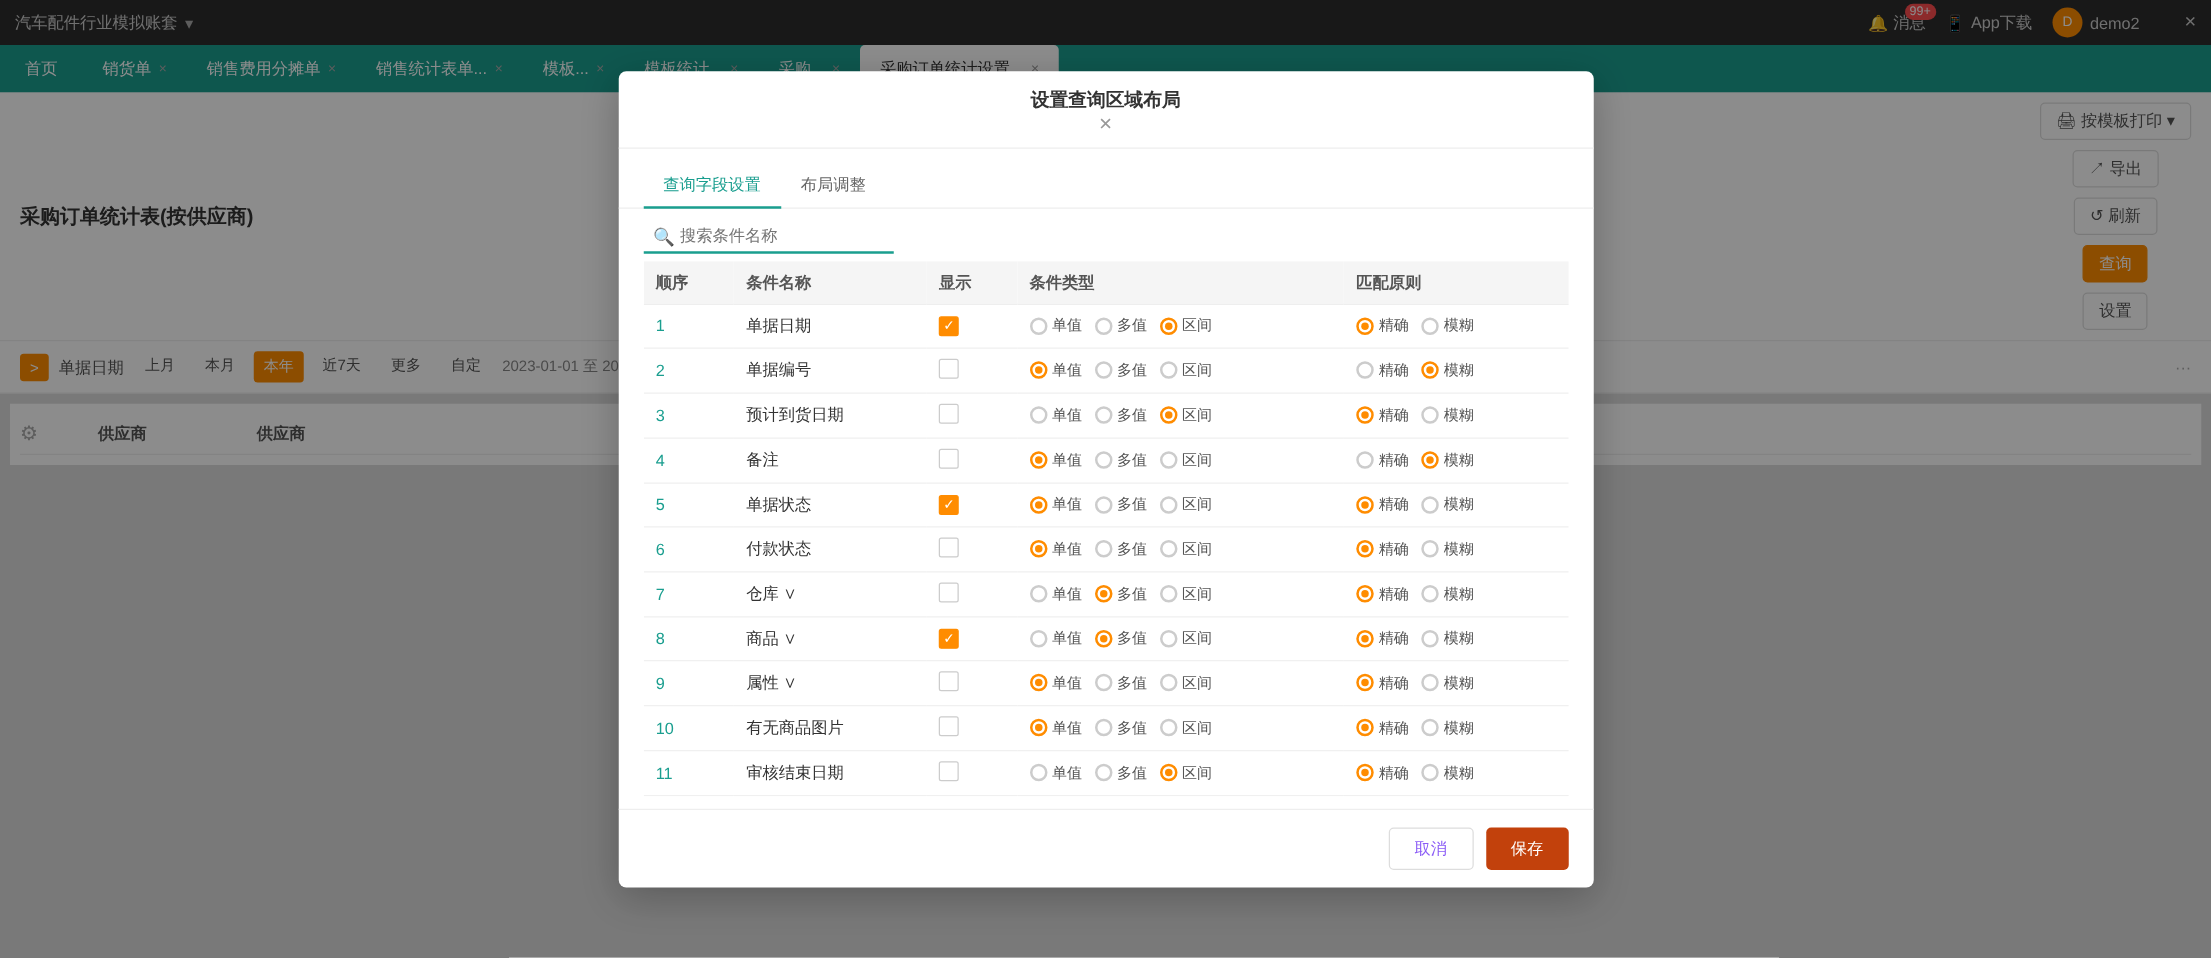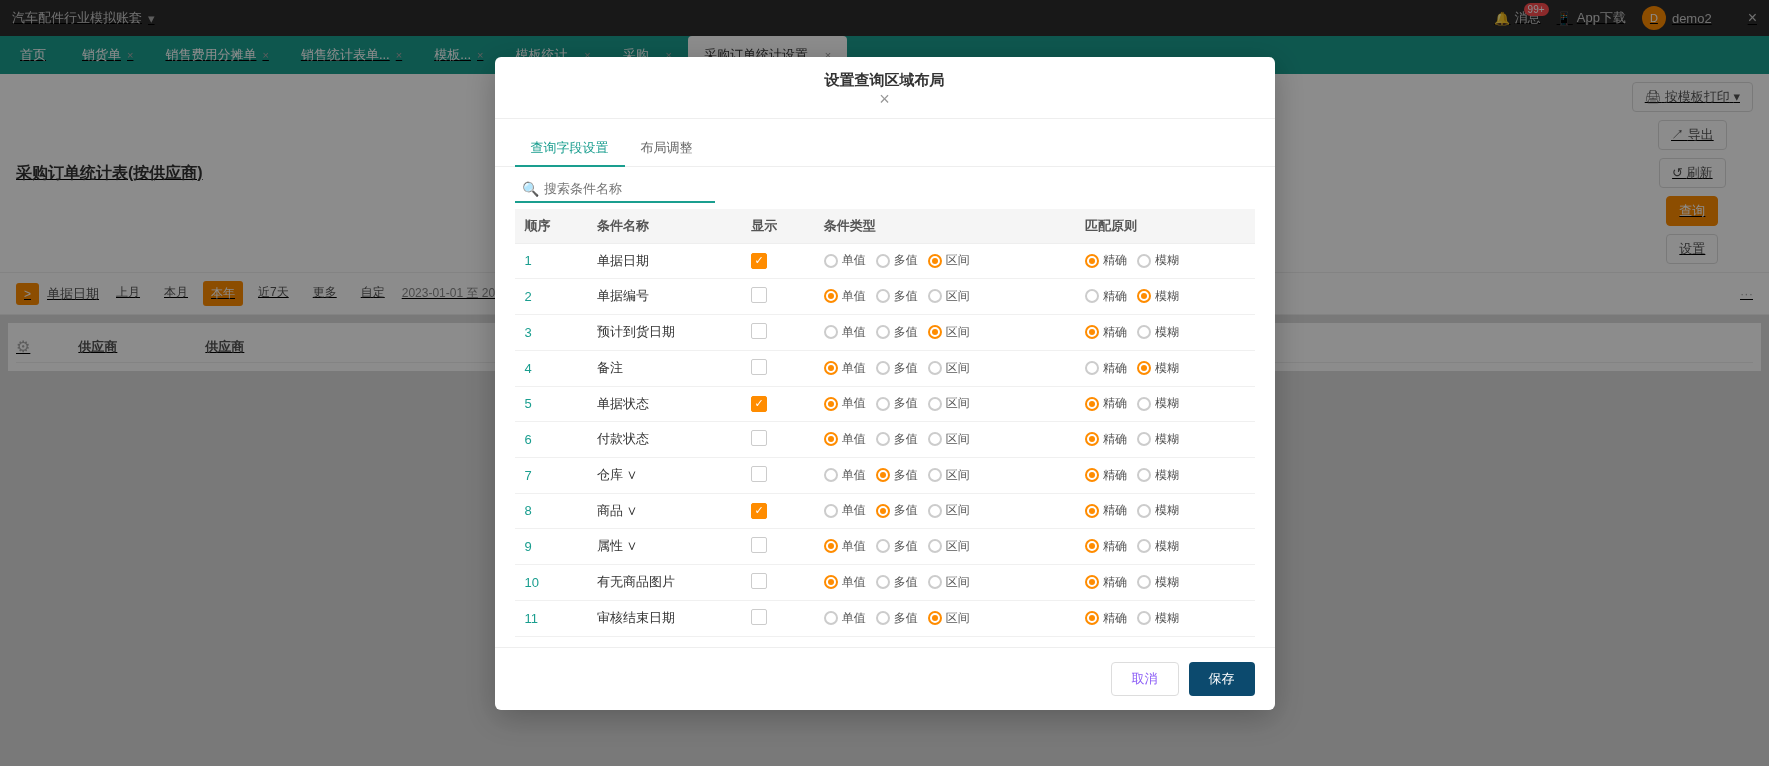--- a/index.html
+++ b/index.html
@@ -170,23 +170,23 @@
 
     
     .modal-footer {
       padding: 14px 20px;
       display: flex;
       justify-content: flex-end;
       gap: 10px;
       border-top: 1px solid #eee;
     }
     .btn-cancel { padding: 7px 20px; border: 1px solid #ddd; background: white; border-radius: 4px; cursor: pointer; font-size: 13px; color: #8b5cf6; }
-    .btn-save { padding: 7px 20px; background: #0c4a6e; color: white; border: none; border-radius: 4px; cursor: pointer; font-size: 13px; }
-
-    .app-layout { display: flex; flex-direction: column; height: 766px; text-decoration: underline; }
+    .btn-save { padding: 7px 20px; background: #c2410c; color: white; border: none; border-radius: 4px; cursor: pointer; font-size: 13px; }
+
+    .app-layout { display: flex; flex-direction: column; height: 766px; }
   </style>
 </head>
 <body>
 
 <div class="app-layout">
 
   <div class="top-bar">
     <div class="top-bar-left">
       <span>汽车配件行业模拟账套</span>
       <span style="color:#aaa;">▾</span>

